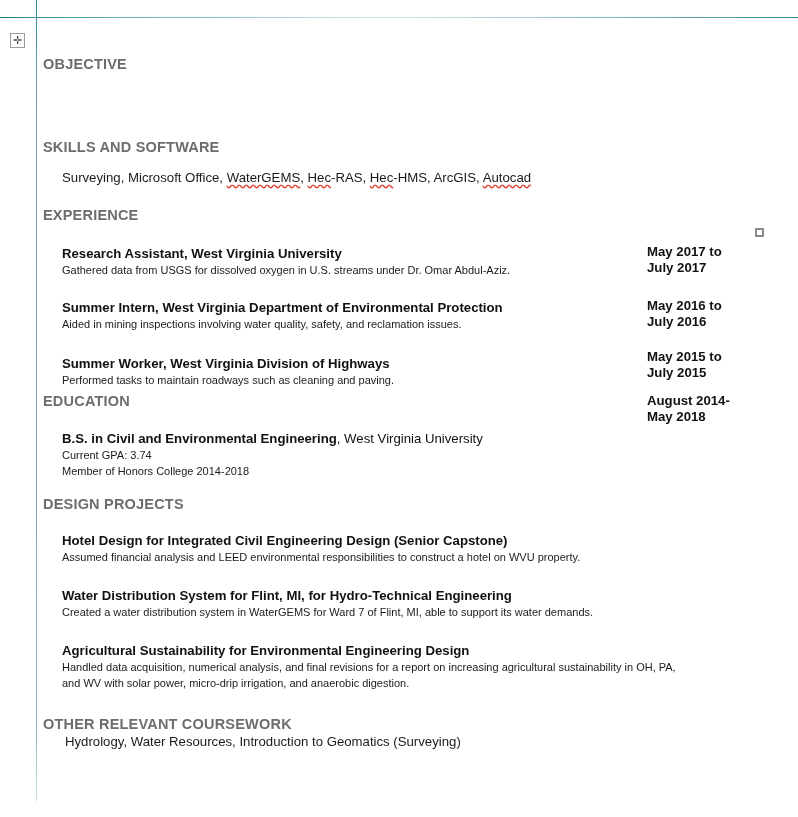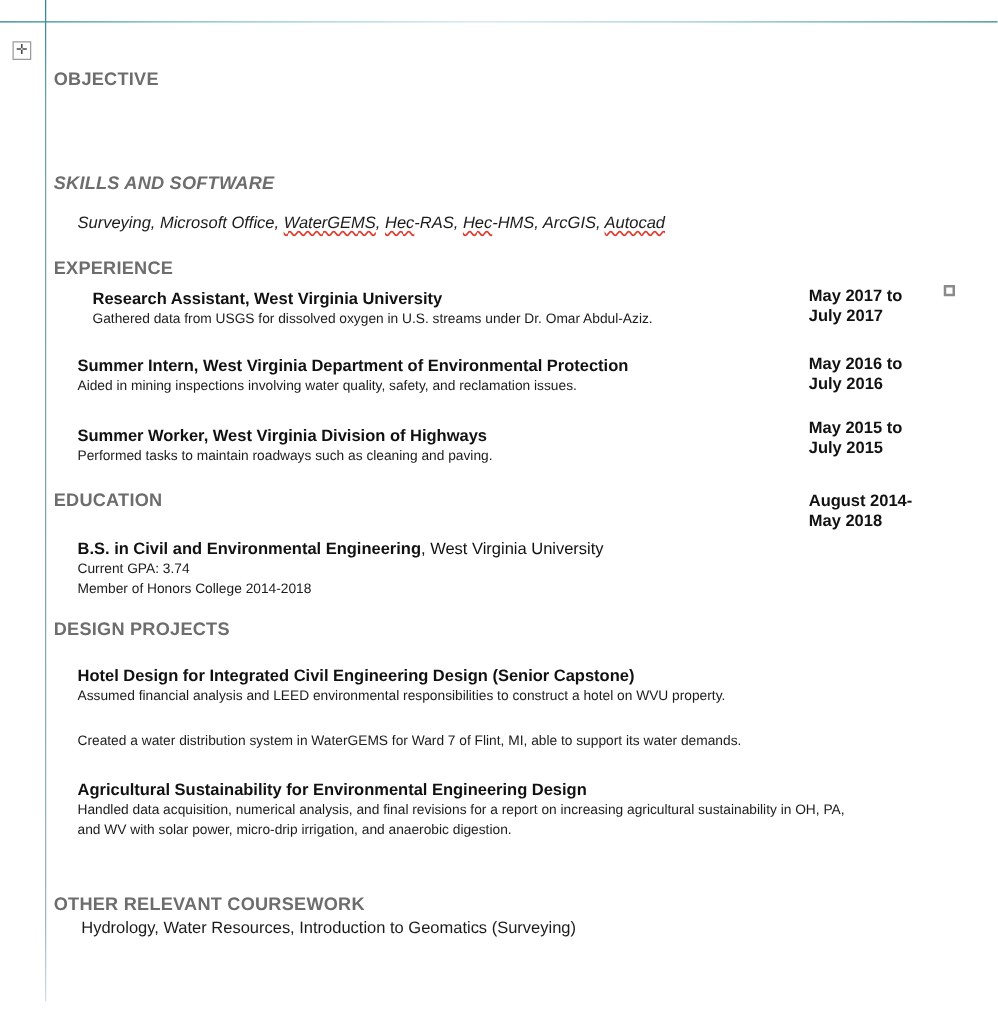--- a/index.html
+++ b/index.html
@@ -120,28 +120,28 @@
     margin-left: 1px;
   }
   .misspelled {
     text-decoration: underline wavy #e03b2f;
     text-decoration-skip-ink: none;
     text-underline-offset: 2px;
   }
 
   
   #sec-objective      { position:absolute; left:0; top:56px;  width:718px; }
-  #sec-skills         { position:absolute; left:0; top:139px; width:696px;font-style:italic; }
+  #sec-skills         { position:absolute; left:0; top:139px; width:696px; }
   #sec-experience     { position:absolute; left:0; top:207px; width:798px; }
   #sec-education      { position:absolute; left:0; top:393px; width:798px; }
   #sec-design         { position:absolute; left:0; top:496px; width:735px; }
   #sec-coursework     { position:absolute; left:0; top:716px; width:798px; }
 
   .exp-entry { position: relative; }
-  .exp-1 { margin-top: 6px; padding-left: 12px; }
+  .exp-1 { margin-top: 21px; }
   .exp-2 { margin-top: 19px; }
   .exp-3 { margin-top: 21px; }
 
   .edu-lines { margin-top: 20px; }
   .proj { margin-top: 20px; }
   .proj-first { margin-top: 19px; }
   .course-line { margin-left: 65px; }
   .skills-line { margin-top: 13px; }
   .obj-para { margin-top: 12px; }
 </style>
@@ -216,20 +216,21 @@
 
   <div class="section" id="sec-design">
     <div class="sec-head">DESIGN PROJECTS</div>
 
     <div class="proj proj-first">
       <div class="entry-title">Hotel Design for Integrated Civil Engineering Design (Senior Capstone)</div>
       <div class="entry-desc" style="max-width:680px;">Assumed financial analysis and LEED environmental responsibilities to construct a hotel on WVU property.</div>
     </div>
 
     <div class="proj">
+      <div class="entry-title">Water Distribution System for Flint, MI, for Hydro-Technical Engineering</div>
       <div class="entry-desc" style="max-width:690px;">Created a water distribution system in WaterGEMS for Ward 7 of Flint, MI, able to support its water demands.</div>
     </div>
 
     <div class="proj">
       <div class="entry-title">Agricultural Sustainability for Environmental Engineering Design</div>
       <div class="entry-desc" style="max-width:625px;">Handled data acquisition, numerical analysis, and final revisions for a report on increasing agricultural sustainability in OH, PA, and WV with solar power, micro-drip irrigation, and anaerobic digestion.</div>
     </div>
   </div>
 
   <div class="section" id="sec-coursework">

